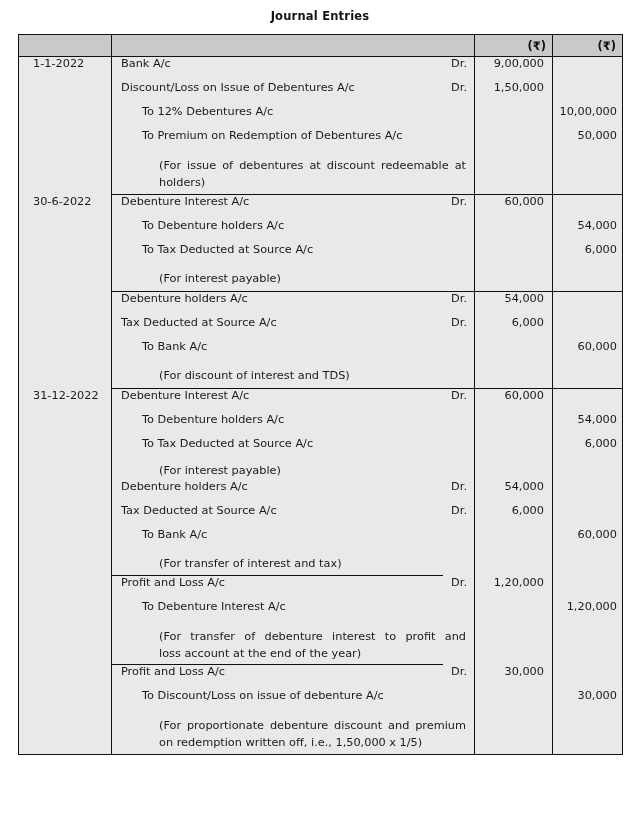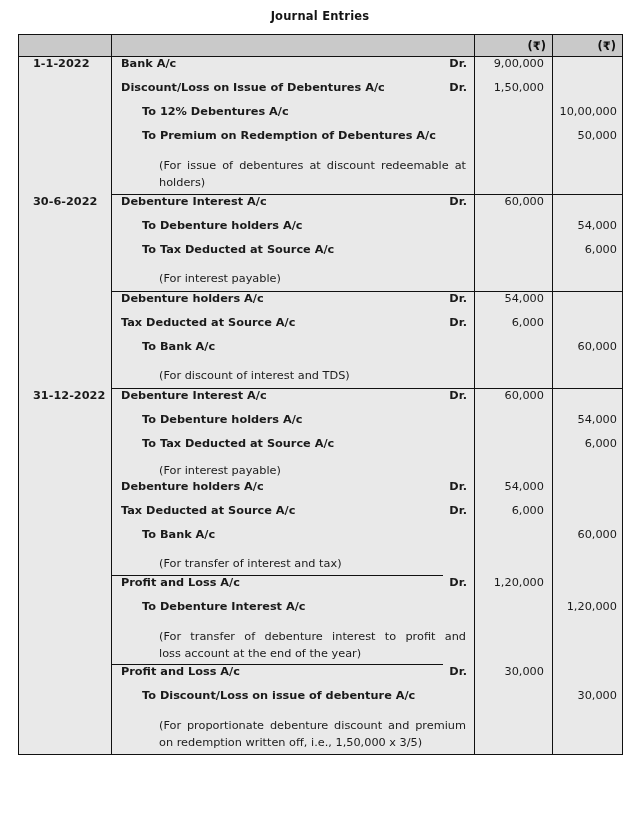--- a/index.html
+++ b/index.html
@@ -82,21 +82,20 @@
     white-space: nowrap;
   }
 
   .ln {
     display: flex;
     align-items: baseline;
     height: 24px;
     padding: 0 7px 0 9px;
     white-space: nowrap;
     overflow: hidden;
-    font-weight: bold;
   }
   .ln .nm { flex: 1 1 auto; }
   .ln .dr { flex: 0 0 auto; padding-left: 8px; }
   .ln.ind .nm { padding-left: 21px; }
 
   .amt-ln {
     height: 24px;
     padding: 0 8px 0 4px;
     text-align: right;
     white-space: nowrap;
@@ -367,21 +366,21 @@
             <td class="sep-short">
               <div class="ln">
                 <span class="nm">Profit and Loss A/c</span>
                 <span class="dr">Dr.</span>
               </div>
               <div class="ln ind">
                 <span class="nm">To Discount/Loss on issue of debenture A/c</span>
               </div>
               <div class="narr h2">
                 <span class="j stretch">(For proportionate debenture discount and premium</span>
-                <span class="j">on redemption written off, i.e., 1,50,000 x 3/5)</span>
+                <span class="j">on redemption written off, i.e., 1,50,000 x 1/5)</span>
               </div>
             </td>
             <td>
               <div class="amt-ln">30,000</div>
               <div class="amt-ln"></div>
               <div class="narr h2" style="visibility: hidden;">&nbsp;</div>
             </td>
             <td class="last">
               <div class="amt-ln credit"></div>
               <div class="amt-ln credit">30,000</div>

